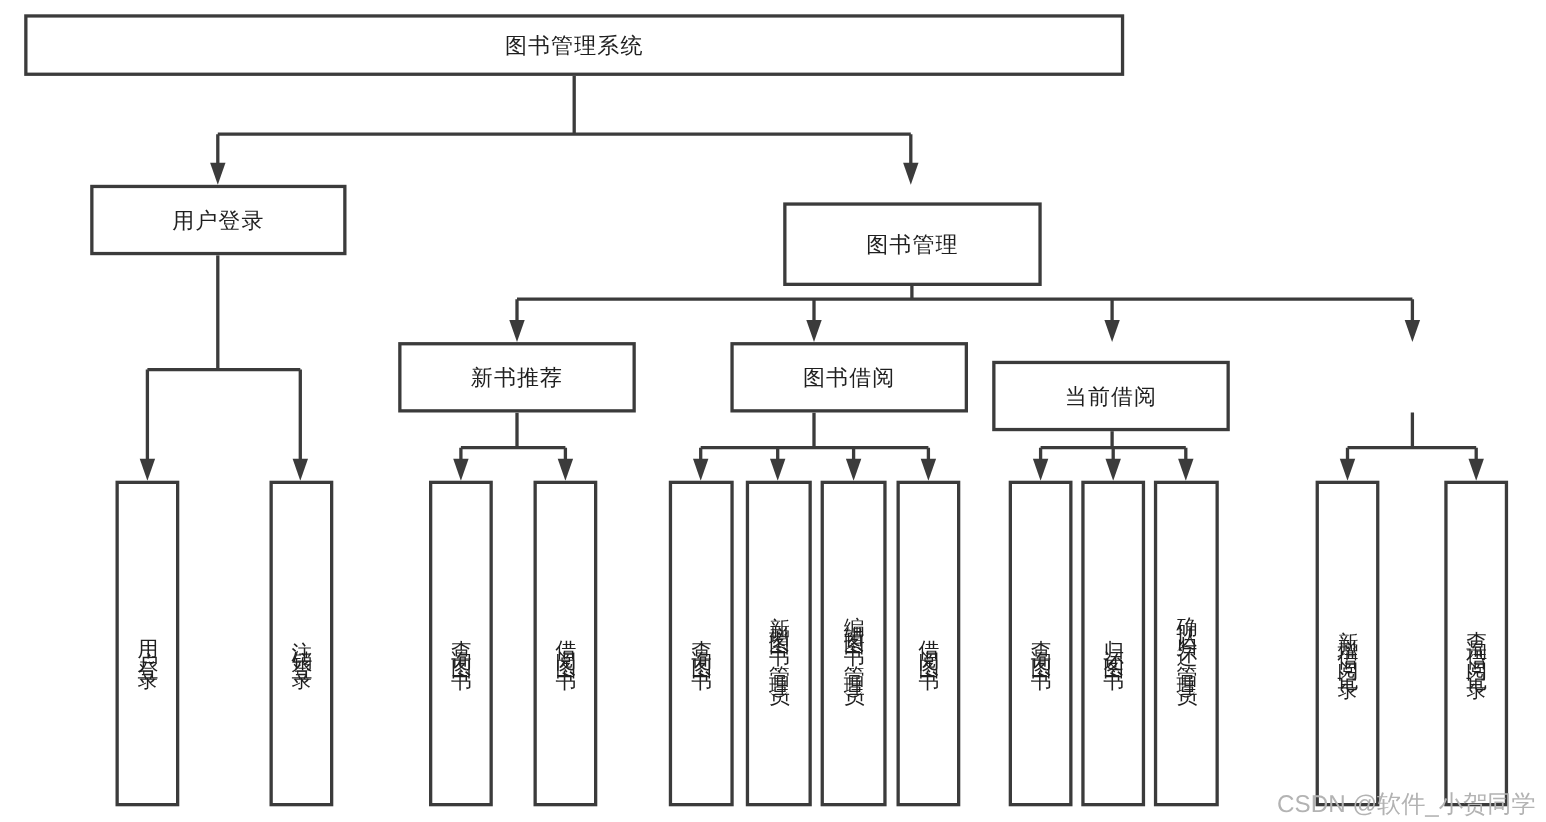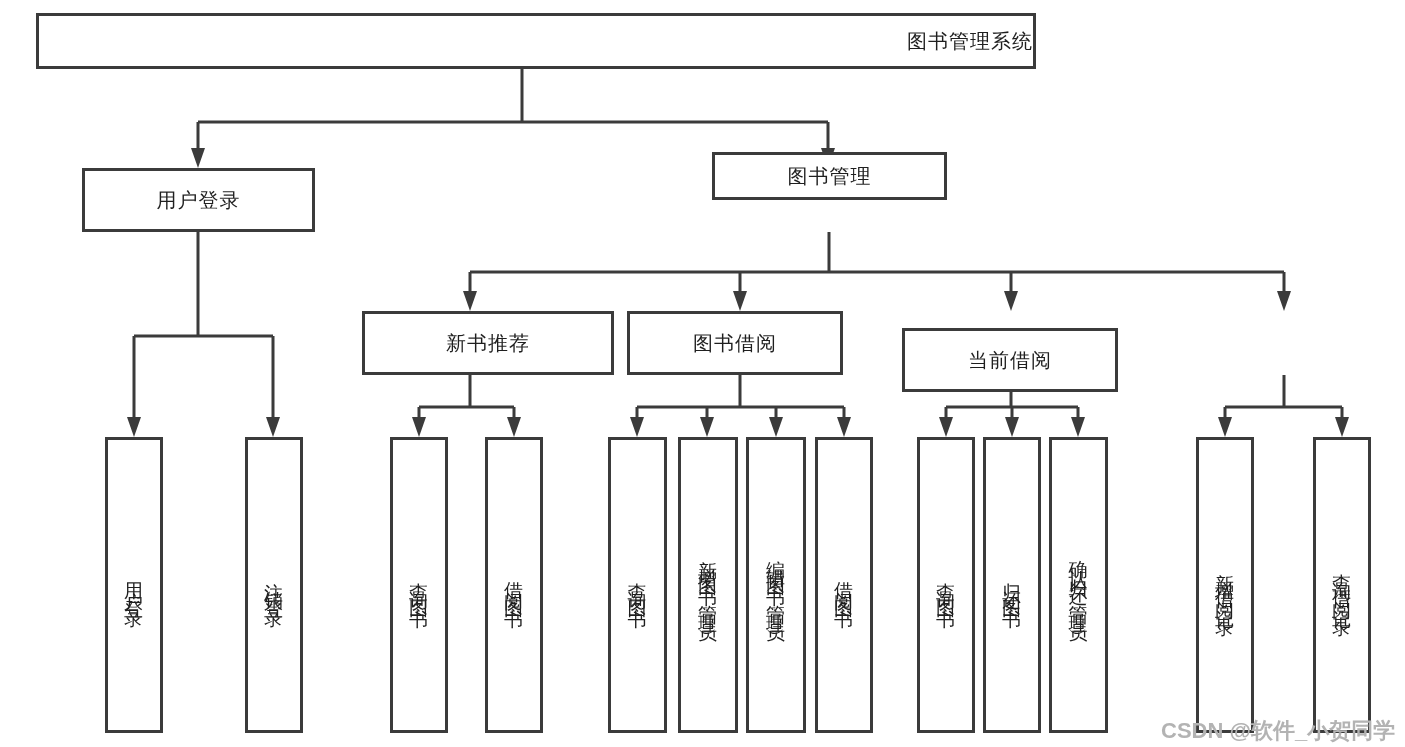--- a/index.html
+++ b/index.html
@@ -52,21 +52,20 @@
     line-height: 1;
   }
   .watermark {
     position: absolute;
     left: 1161px;
     top: 716px;
     font-size: 22px;
     color: var(--watermark);
     white-space: nowrap;
     z-index: 3;
-    font-weight: bold;
   }
 </style>
 </head>
 <body>
 
 <div class="canvas">
 
   <svg class="connectors" viewBox="0 0 1405 747" fill="none" stroke="currentColor" stroke-width="3">
     <g>
       <path d="M522 69 V122 M198 122 H828 M198 122 V150 M828 122 V150"></path>
@@ -103,35 +102,35 @@
       <polygon points="1005,417 1019,417 1012,437" fill="currentColor" stroke="none"></polygon>
       <polygon points="1071,417 1085,417 1078,437" fill="currentColor" stroke="none"></polygon>
     </g>
     <g>
       <path d="M1284 375 V407 M1225 407 H1342 M1225 407 V419 M1342 407 V419"></path>
       <polygon points="1218,417 1232,417 1225,437" fill="currentColor" stroke="none"></polygon>
       <polygon points="1335,417 1349,417 1342,437" fill="currentColor" stroke="none"></polygon>
     </g>
   </svg>
 
-  <div class="node hnode" style="left:36px; top:13px; width:1000px; height:56px;justify-content:flex-end;">
+  <div class="node hnode" style="left:22px; top:13px; width:1000px; height:56px;">
     <span>图书管理系统</span>
   </div>
 
   <div class="node hnode" style="left:82px; top:168px; width:233px; height:64px;">
     <span>用户登录</span>
   </div>
-  <div class="node hnode" style="left:712px; top:152px; width:235px; height:48px;">
+  <div class="node hnode" style="left:712px; top:184px; width:235px; height:76px;">
     <span>图书管理</span>
   </div>
 
-  <div class="node hnode" style="left:362px; top:311px; width:252px; height:64px;">
+  <div class="node hnode" style="left:362px; top:311px; width:216px; height:64px;">
     <span>新书推荐</span>
   </div>
-  <div class="node hnode" style="left:627px; top:311px; width:216px; height:64px;">
+  <div class="node hnode" style="left:664px; top:311px; width:216px; height:64px;">
     <span>图书借阅</span>
   </div>
   <div class="node hnode" style="left:902px; top:311px; width:216px; height:64px;margin-top:17px;">
     <span>当前借阅</span>
   </div>
 
   <div class="node vnode" style="left:105px; top:437px; width:58px; height:296px;">
     <span>用户登录</span>
   </div>
   <div class="node vnode" style="left:245px; top:437px; width:58px; height:296px;">

